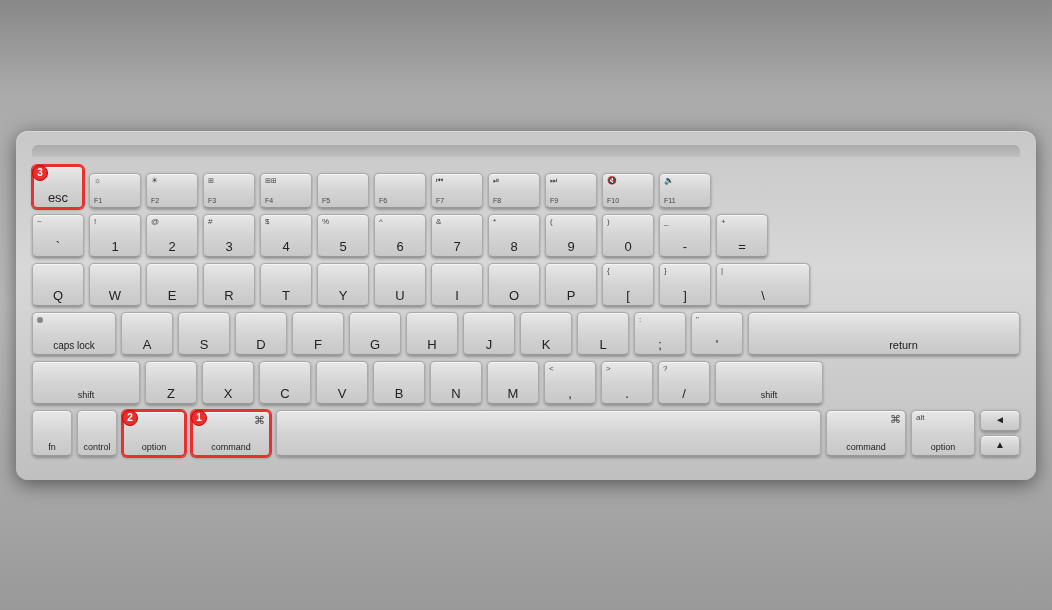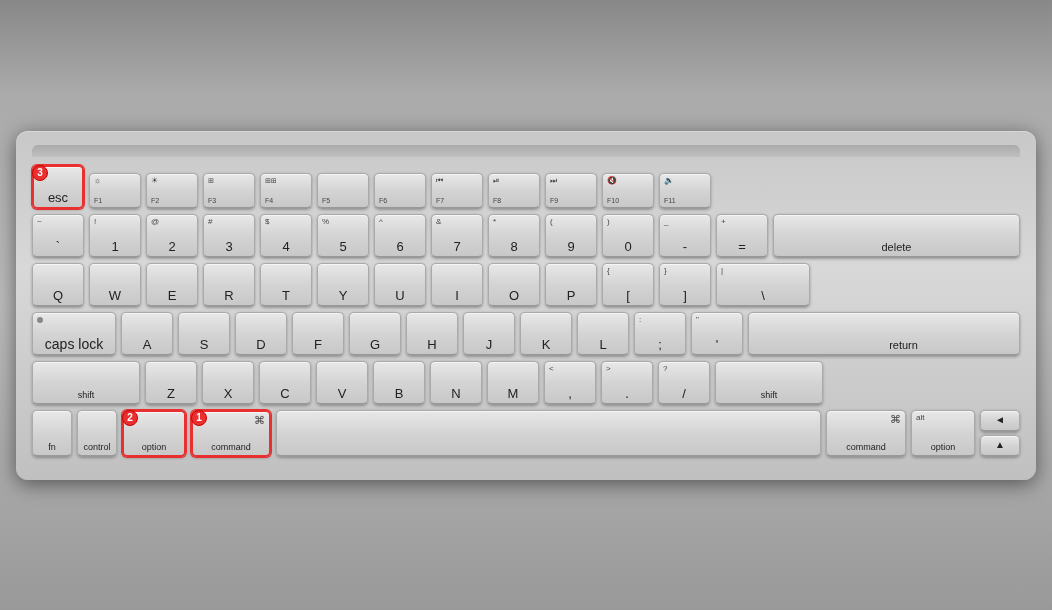--- a/index.html
+++ b/index.html
@@ -252,23 +252,20 @@
         <span class="main-label">0</span>
       </div>
       <div class="key key-normal">
         <span class="top-label">_</span>
         <span class="main-label">-</span>
       </div>
       <div class="key key-normal">
         <span class="top-label">+</span>
         <span class="main-label">=</span>
       </div>
-      <div class="key key-delete">
-        <span class="main-label" style="font-size:11px;">delete</span>
-      </div>
     </div>
 
     <div class="key-row">
       <div class="key key-normal">
           <span class="main-label">Q</span>
         </div>
       <div class="key key-normal">
           <span class="main-label">W</span>
         </div>
       <div class="key key-normal">
@@ -305,21 +302,21 @@
       </div>
       <div class="key key-return">
         <span class="top-label">|</span>
         <span class="main-label">\</span>
       </div>
     </div>
 
     <div class="key-row">
       <div class="key key-caps">
         <span style="position:absolute;top:4px;left:4px;width:6px;height:6px;border-radius:50%;background:#888;display:block;"></span>
-        <span class="main-label" style="font-size:14px;">caps lock</span>
+        <span class="main-label" style="font-size:10px;">caps lock</span>
       </div>
       <div class="key key-normal">
           <span class="main-label">A</span>
         </div>
       <div class="key key-normal">
           <span class="main-label">S</span>
         </div>
       <div class="key key-normal">
           <span class="main-label">D</span>
         </div>

